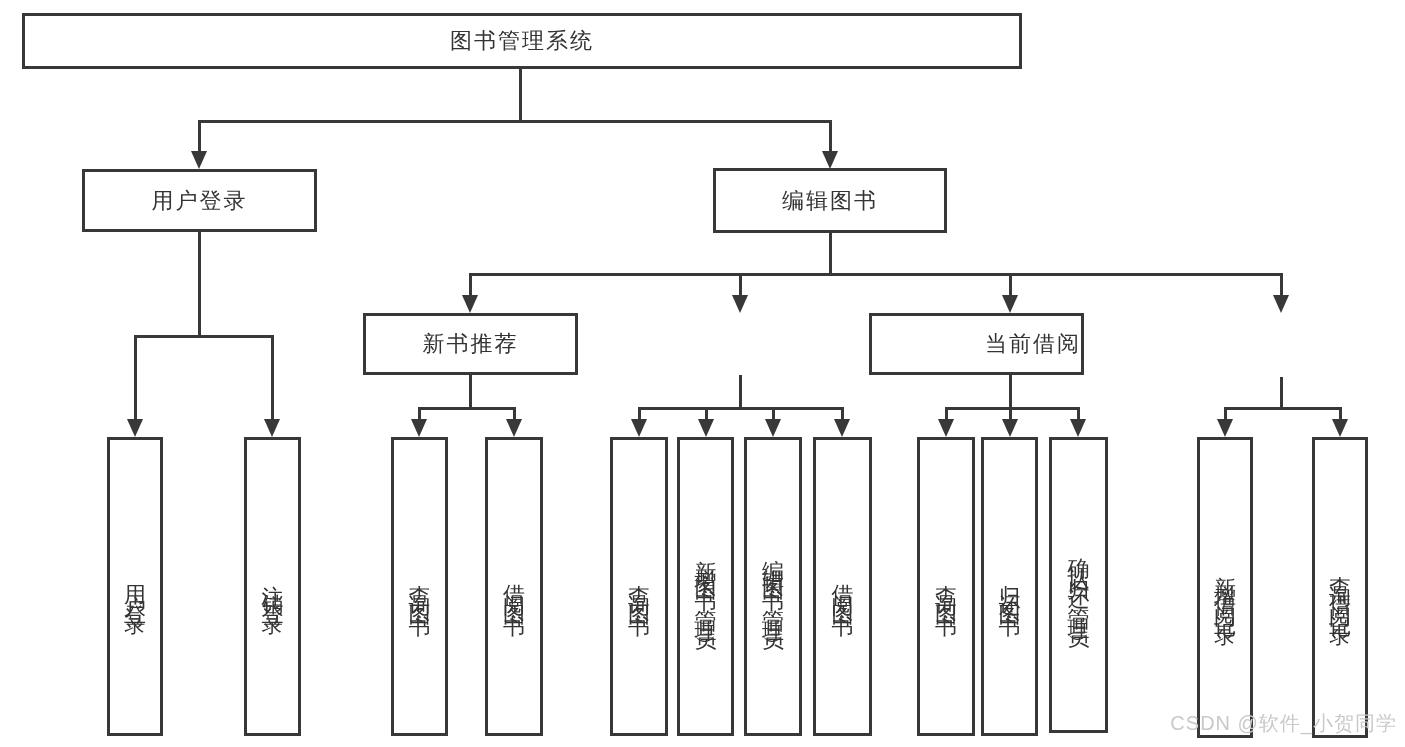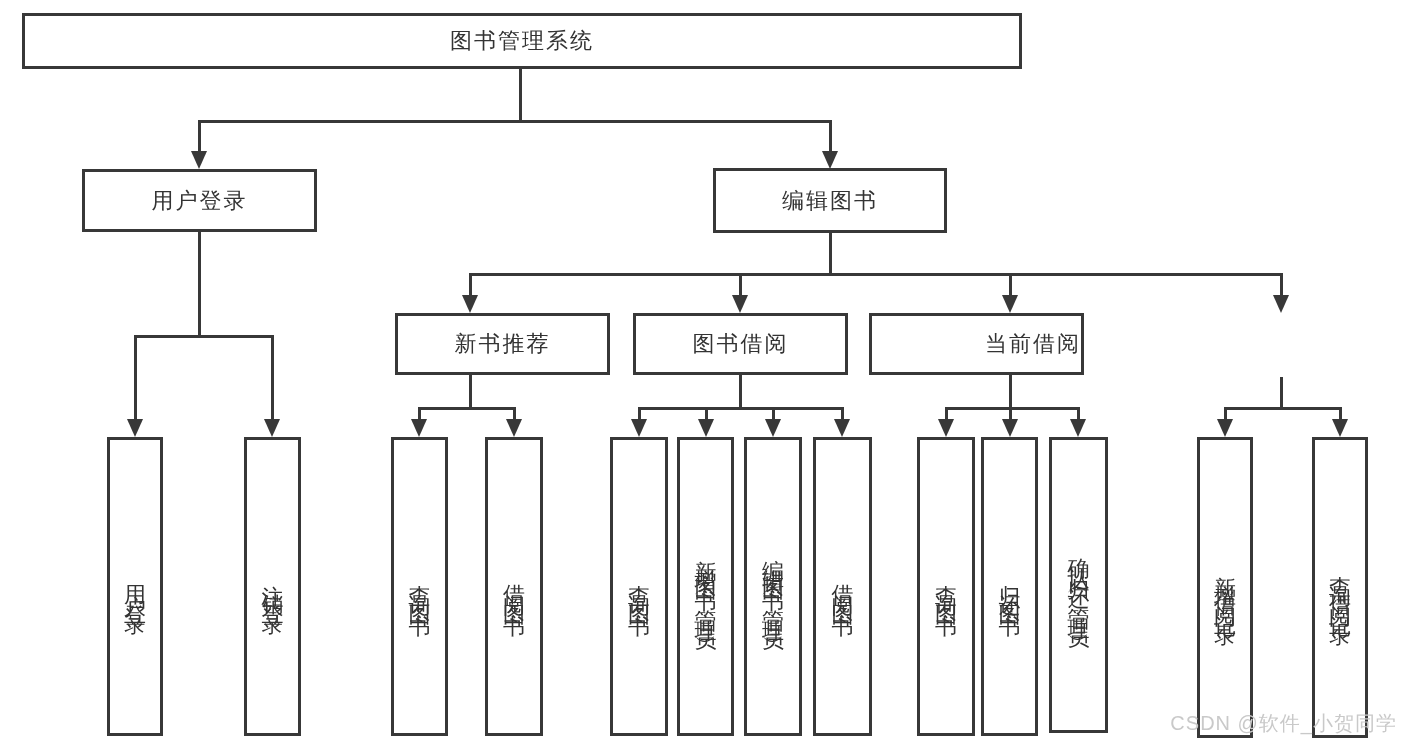--- a/index.html
+++ b/index.html
@@ -98,25 +98,22 @@
   <div class="line" style="left:469px; top:273px; width:813px; height:3px;"></div>
   <div class="line" style="left:469px; top:273px; width:3px; height:22px;"></div>
   <div class="arrow" style="left:462px; top:295px;"></div>
   <div class="line" style="left:739px; top:273px; width:3px; height:22px;"></div>
   <div class="arrow" style="left:732px; top:295px;"></div>
   <div class="line" style="left:1009px; top:273px; width:3px; height:22px;"></div>
   <div class="arrow" style="left:1002px; top:295px;"></div>
   <div class="line" style="left:1280px; top:273px; width:3px; height:22px;"></div>
   <div class="arrow" style="left:1273px; top:295px;"></div>
 
-  <div class="box" style="left:363px; top:313px; width:215px; height:62px;margin-left:32px;">
+  <div class="box" style="left:363px; top:313px; width:215px; height:62px;">
     <span>新书推荐</span>
-  </div>
-  <div class="box" style="left:633px; top:313px; width:215px; height:62px;">
-    <span>图书借阅</span>
   </div>
   <div class="box" style="left:869px; top:313px; width:215px; height:62px;justify-content:flex-end;">
     <span>当前借阅</span>
   </div>
 
   <div class="line" style="left:469px; top:375px; width:3px; height:32px;"></div>
   <div class="line" style="left:418px; top:407px; width:97px; height:3px;"></div>
   <div class="line" style="left:418px; top:407px; width:3px; height:12px;"></div>
   <div class="arrow" style="left:411px; top:419px;"></div>
   <div class="line" style="left:513px; top:407px; width:3px; height:12px;"></div>

